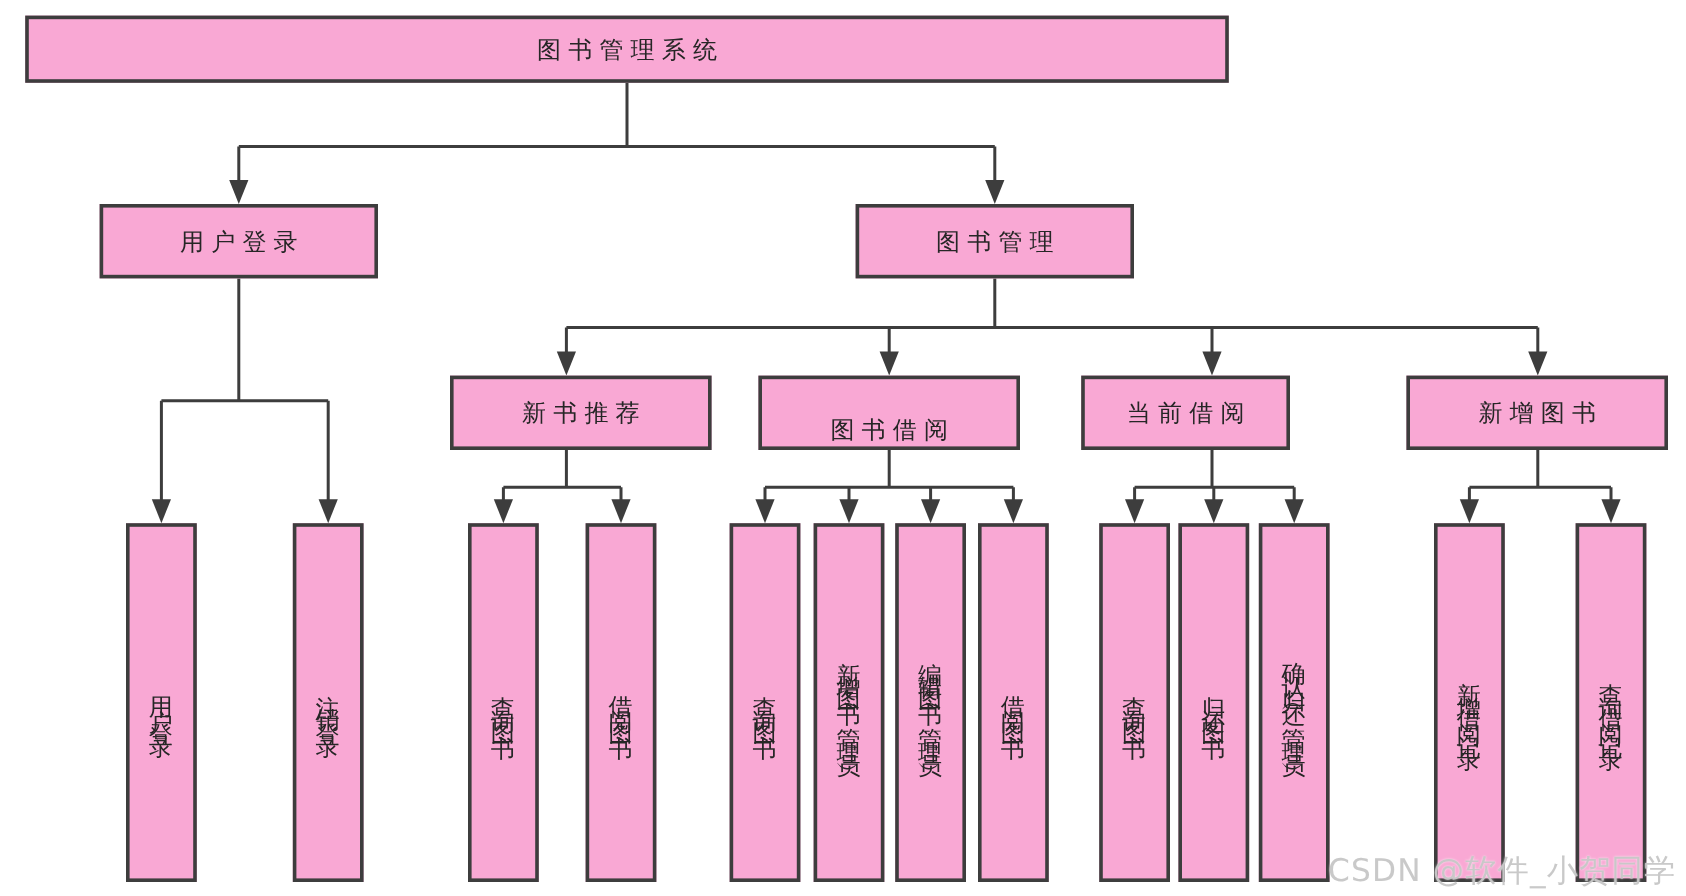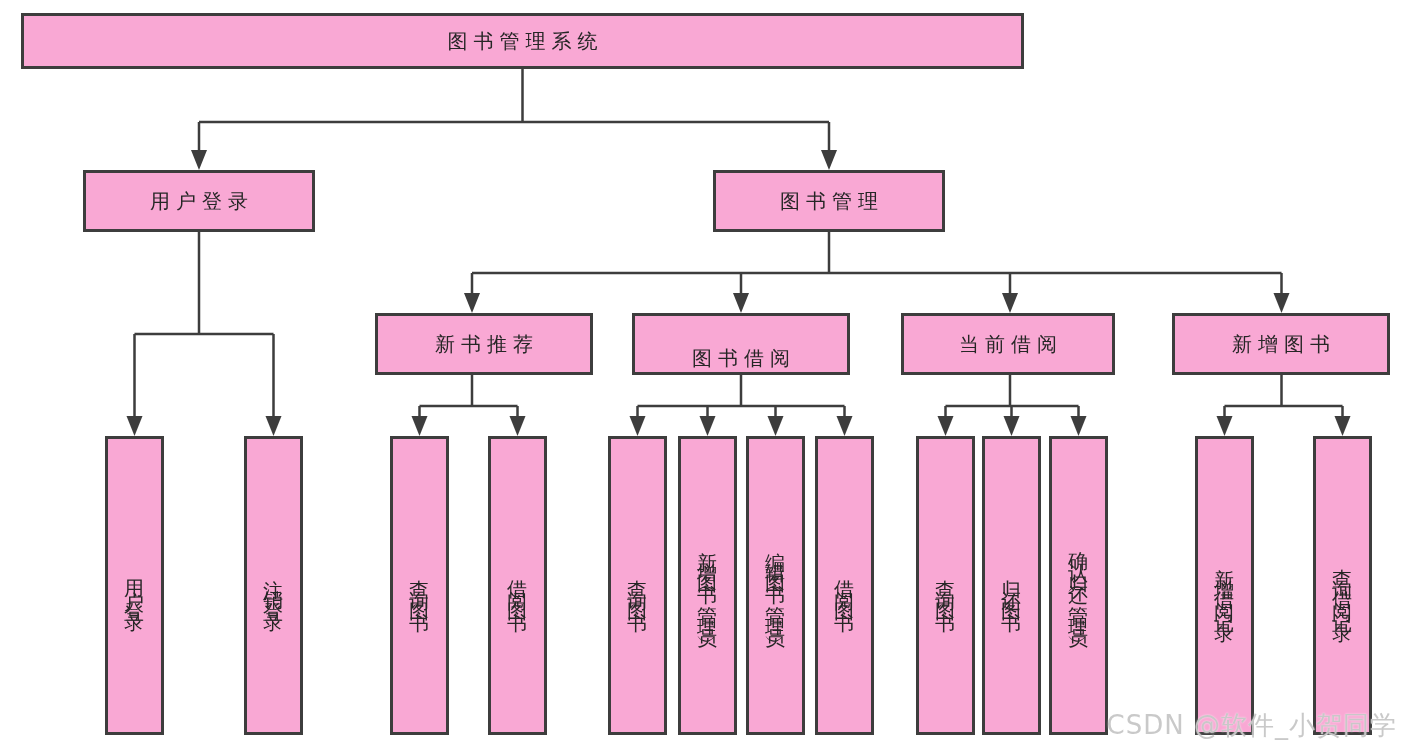--- a/index.html
+++ b/index.html
@@ -129,21 +129,21 @@
   <div class="node hbox" style="left:713px; top:170px; width:232px; height:62px;">
     <span>图书管理</span>
   </div>
 
   <div class="node hbox" style="left:363px; top:313px; width:218px; height:62px;margin-left:12px;">
     <span>新书推荐</span>
   </div>
   <div class="node hbox" style="left:632px; top:313px; width:218px; height:62px;align-items:flex-end;">
     <span>图书借阅</span>
   </div>
-  <div class="node hbox" style="left:901px; top:313px; width:214px; height:62px;">
+  <div class="node hbox" style="left:901px; top:313px; width:174px; height:62px;">
     <span>当前借阅</span>
   </div>
   <div class="node hbox" style="left:1172px; top:313px; width:218px; height:62px;">
     <span>新增图书</span>
   </div>
 
   <div class="node vbox" style="left:105px;">
     <span>用户登录</span>
   </div>
   <div class="node vbox" style="left:244px;">

